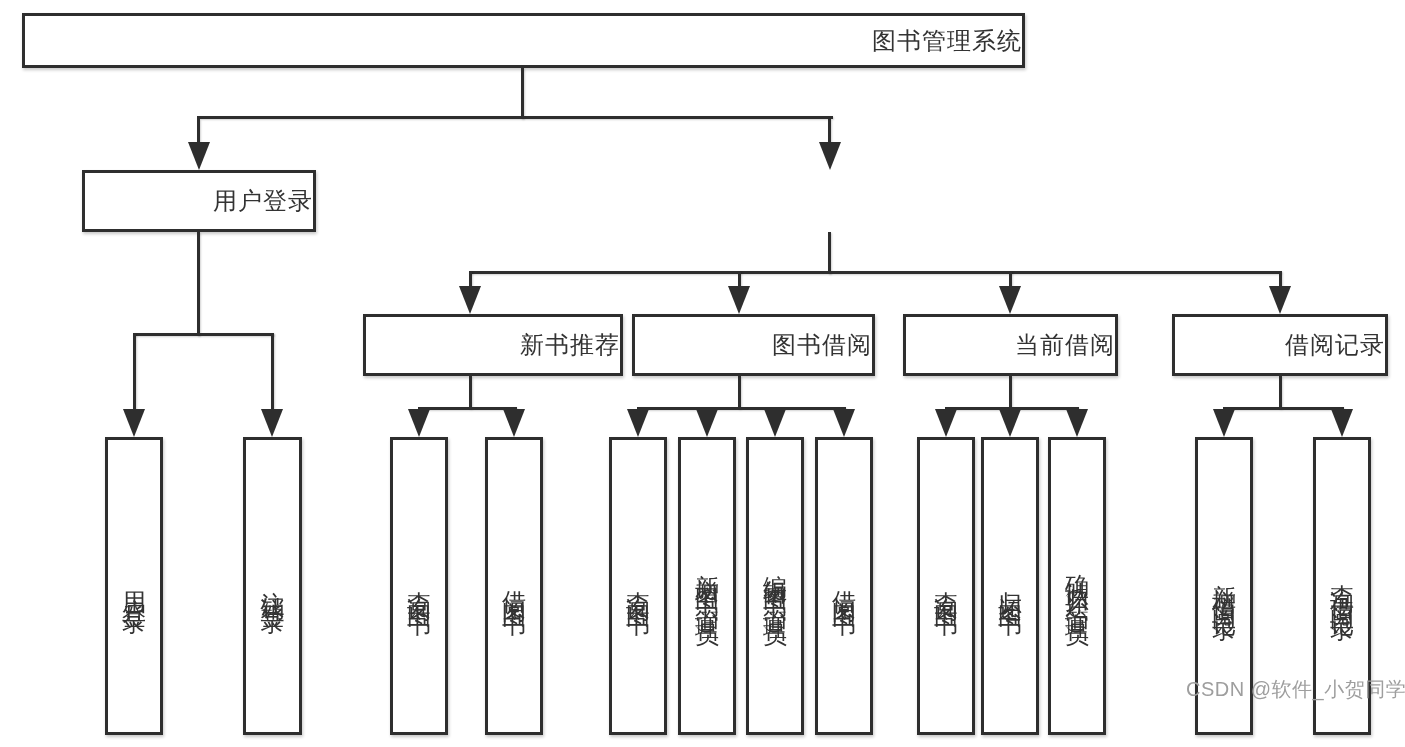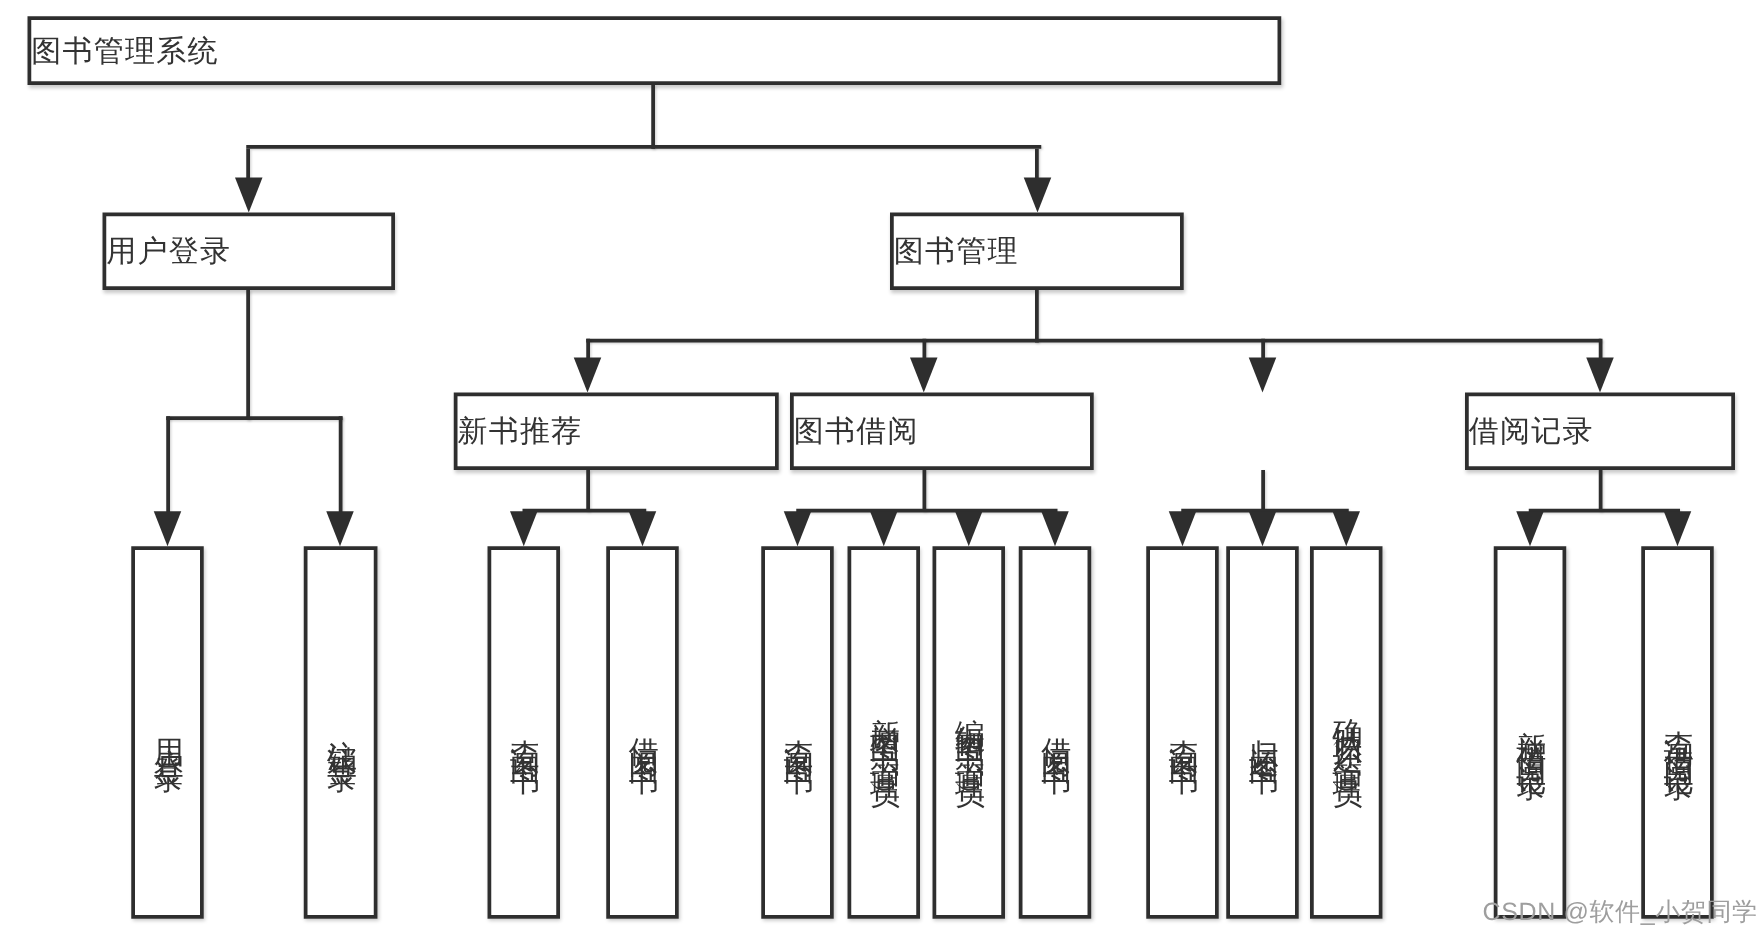--- a/index.html
+++ b/index.html
@@ -15,21 +15,21 @@
     background:var(--background);
     font-family:"Liberation Sans", sans-serif;
     color:var(--text);
     overflow:hidden;
   }
   
   .hbox{
     position:absolute;box-sizing:border-box;
     border:3px solid var(--line);
     background:var(--background);
-    display:flex;align-items:center;justify-content:flex-start;
+    display:flex;align-items:center;justify-content:flex-end;
     font-size:24px;letter-spacing:1px;
     box-shadow:1px 2px 3px rgba(0,0,0,0.22);
   }
   
   .vbox{
     position:absolute;box-sizing:border-box;
     border:3px solid var(--line);
     background:var(--background);
     display:flex;align-items:center;justify-content:center;
     writing-mode:vertical-rl;text-orientation:mixed;
@@ -40,21 +40,21 @@
     position:absolute;background:var(--line);
     box-shadow:1px 1px 2px rgba(0,0,0,0.18);
   }
   .arrow{
     position:absolute;width:0;height:0;
     border-left:11px solid transparent;
     border-right:11px solid transparent;
     border-top:28px solid var(--line);
   }
   .watermark{
-    position:absolute;left:1186px;top:716px;
+    position:absolute;left:1186px;top:676px;
     font-size:20px;letter-spacing:0.5px;
     color:var(--watermark);white-space:nowrap;z-index:5;
   }
 </style>
 </head>
 <body>
 
 <div class="canvas">
 
   <div class="hbox" style="left:22px;top:13px;width:1003px;height:55px">
@@ -63,23 +63,20 @@
 
   <div class="vline" style="left:521px;top:68px;width:3px;height:51px"></div>
   <div class="hline" style="left:197px;top:116px;width:636px;height:3px"></div>
   <div class="vline" style="left:197px;top:119px;width:3px;height:25px"></div>
   <div class="vline" style="left:828px;top:119px;width:3px;height:25px"></div>
   <div class="arrow" style="left:188px;top:142px"></div>
   <div class="arrow" style="left:819px;top:142px"></div>
 
   <div class="hbox" style="left:82px;top:170px;width:234px;height:62px">
     <span>用户登录</span>
-  </div>
-  <div class="hbox" style="left:712px;top:170px;width:235px;height:62px">
-    <span>图书管理</span>
   </div>
 
   <div class="vline" style="left:197px;top:232px;width:3px;height:104px"></div>
   <div class="hline" style="left:133px;top:333px;width:141px;height:3px"></div>
   <div class="vline" style="left:133px;top:333px;width:3px;height:78px"></div>
   <div class="vline" style="left:271px;top:333px;width:3px;height:78px"></div>
   <div class="arrow" style="left:123px;top:409px"></div>
   <div class="arrow" style="left:261px;top:409px"></div>
 
   <div class="vline" style="left:828px;top:232px;width:3px;height:42px"></div>
@@ -91,20 +88,23 @@
   <div class="arrow" style="left:459px;top:286px"></div>
   <div class="arrow" style="left:728px;top:286px"></div>
   <div class="arrow" style="left:999px;top:286px"></div>
   <div class="arrow" style="left:1269px;top:286px"></div>
 
   <div class="hbox" style="left:363px;top:314px;width:260px;height:62px">
     <span>新书推荐</span>
   </div>
   <div class="hbox" style="left:632px;top:314px;width:243px;height:62px">
     <span>图书借阅</span>
+  </div>
+  <div class="hbox" style="left:903px;top:314px;width:215px;height:62px">
+    <span>当前借阅</span>
   </div>
   <div class="hbox" style="left:1172px;top:314px;width:216px;height:62px">
     <span>借阅记录</span>
   </div>
 
   <div class="vline" style="left:469px;top:376px;width:3px;height:33px"></div>
   <div class="hline" style="left:418px;top:407px;width:99px;height:3px"></div>
   <div class="arrow" style="left:408px;top:409px"></div>
   <div class="arrow" style="left:503px;top:409px"></div>
 

